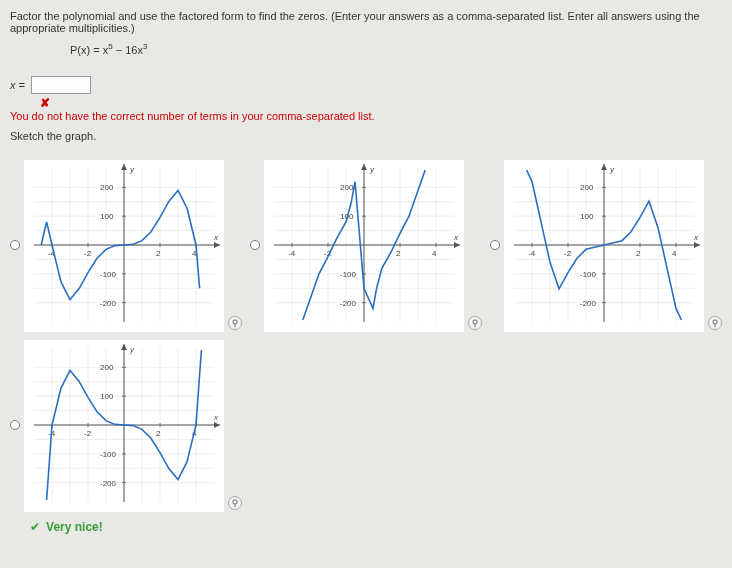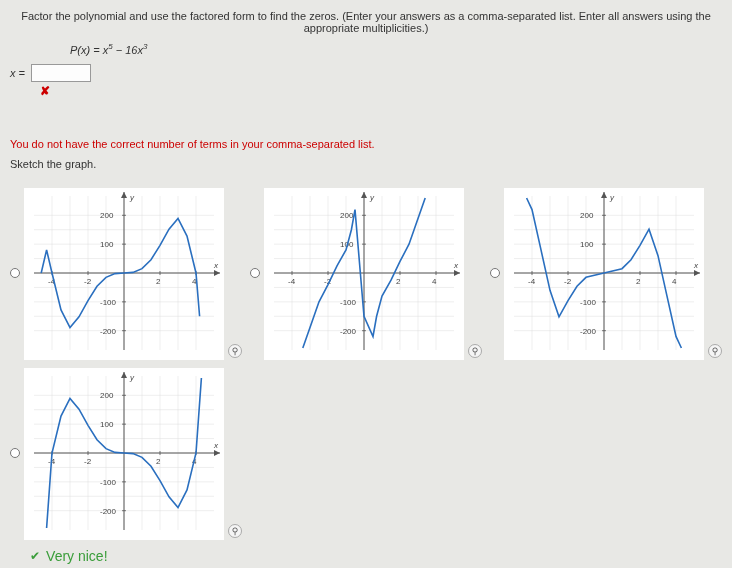--- a/index.html
+++ b/index.html
@@ -4,47 +4,47 @@
 <style>
 * { box-sizing: border-box; margin: 0; padding: 0; }
 body {
   font-family: Arial, sans-serif;
   font-size: 11px;
   background: #e8e8e5;
   padding: 10px;
   color: #333;
   width: 732px;
 }
-.prompt { margin-bottom: 8px; text-align: center; }
-.formula { margin-left: 60px; margin-bottom: 8px; font-style: italic; }
+.prompt { margin-bottom: 8px; }
+.formula { margin-left: 60px; margin-bottom: 20px; }
 .formula sup { font-size: 8px; }
 .answer-row { display: flex; align-items: center; margin-bottom: 2px; }
 .answer-row .xeq { font-style: italic; margin-right: 6px; }
 .answer-input {
   width: 60px; height: 18px; border: 1px solid #999; background: #fdfdfd;
   font-size: 11px; padding: 1px 3px;
 }
 .x-mark { color: #c00; font-weight: bold; margin-left: 30px; font-size: 12px; }
-.error-msg { color: #c00; margin-bottom: 8px; margin-top: 40px; }
+.error-msg { color: #c00; margin-bottom: 8px; }
 .sketch { margin-bottom: 18px; }
 .graph-row { display: flex; gap: 8px; margin-bottom: 8px; }
 .graph-opt { display: flex; align-items: flex-end; gap: 4px; }
 .radio {
   width: 10px; height: 10px; border: 1px solid #777; border-radius: 50%;
   background: #fff; flex-shrink: 0; margin-bottom: 2px; align-self: center;
 }
 .graph-box { position: relative; background: #fff; }
 .zoom-btn {
   width: 14px; height: 14px; border: 1px solid #aaa; border-radius: 50%;
   background: #f5f5f5; display: flex; align-items: center; justify-content: center;
   font-size: 9px; color: #555; align-self: flex-end; margin-bottom: 2px;
 }
 .correct-row { display: flex; align-items: center; gap: 6px; margin-top: 4px; margin-left: 20px; }
 .check { color: #3a9d3a; font-size: 12px; }
-.nice { color: #3a9d3a; font-weight: normal; font-size: 14px; }
+.nice { color: #3a9d3a; font-weight: bold; font-size: 12px; }
 svg text { font-size: 8px; fill: #444; font-family: Arial, sans-serif; }
 .axis-label { font-style: italic; }
 svg .grid { stroke: #ddd; stroke-width: 0.5; }
 svg .axis { stroke: #555; stroke-width: 1; }
 svg .tick { stroke: #555; stroke-width: 0.8; }
 svg .curve { stroke: #2a6fbf; stroke-width: 1.6; fill: none; }
 </style>
 </head>
 <body>
 

